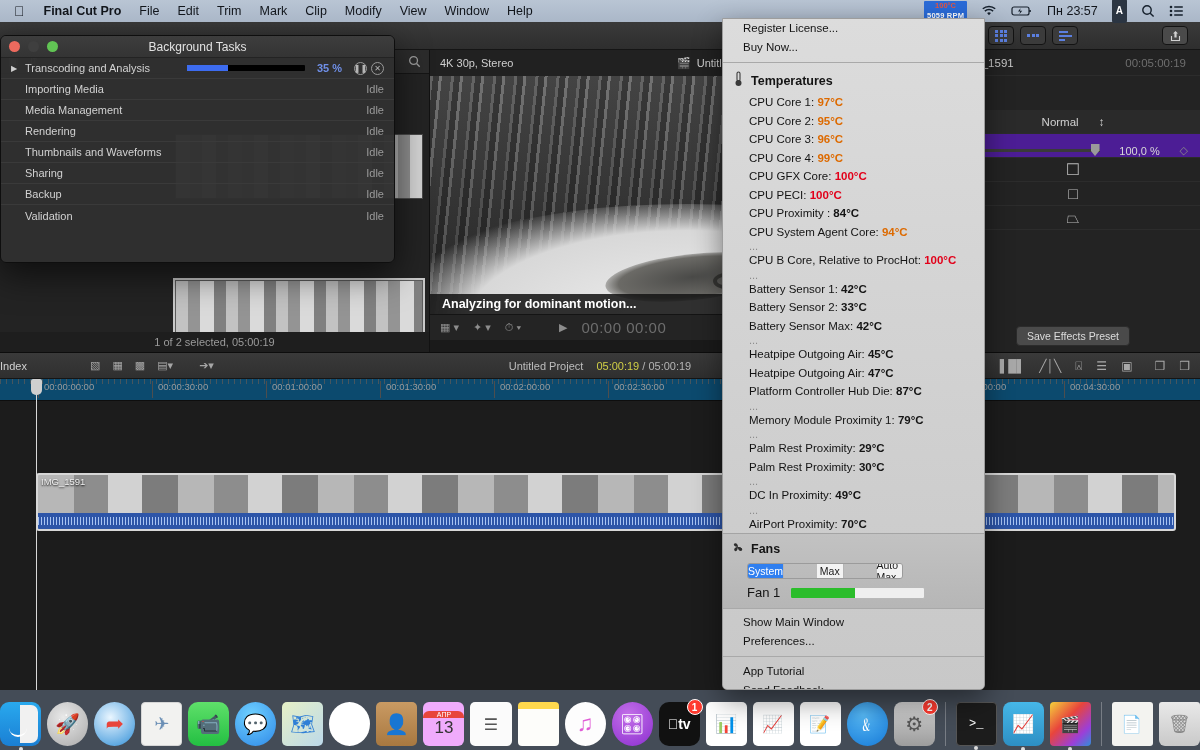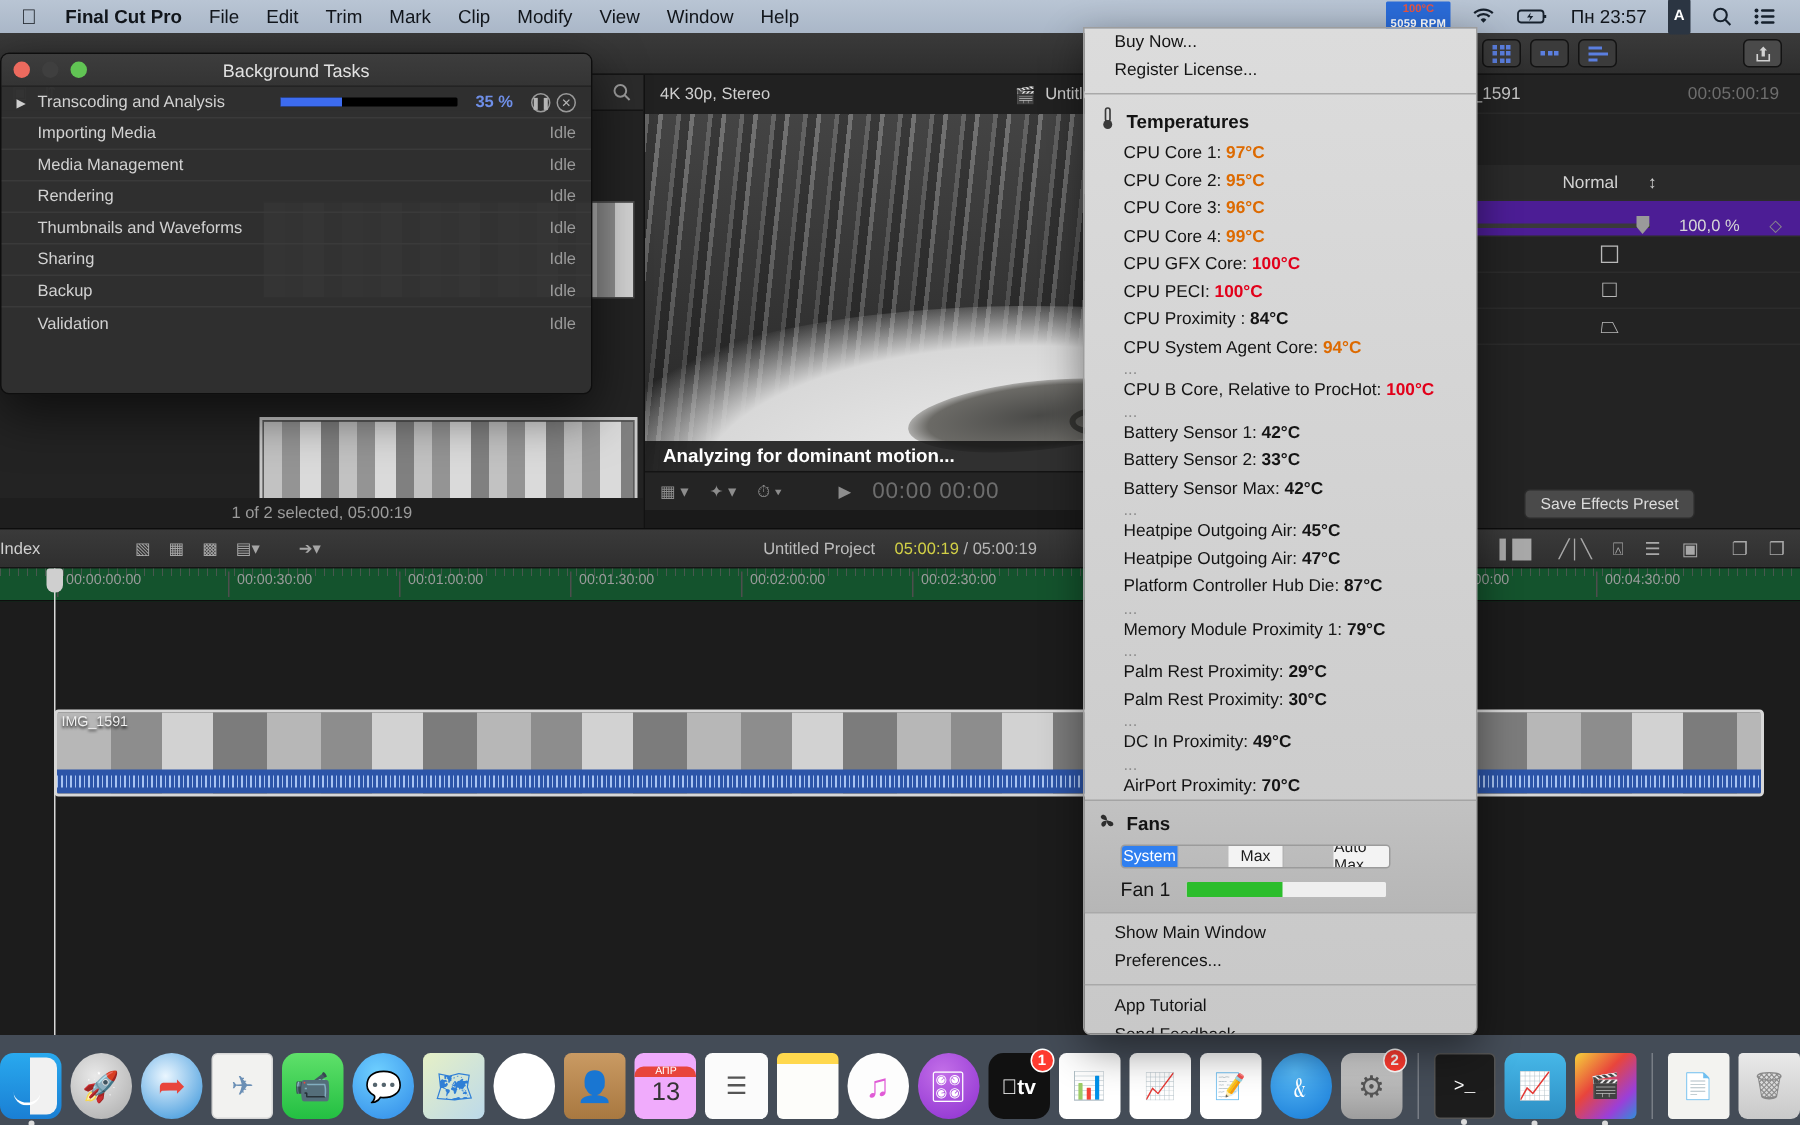--- a/index.html
+++ b/index.html
@@ -136,21 +136,21 @@
   #tl-toolbar .index { width: 78px; color: #d0d0d0; }
   .tl-tools { display: flex; align-items: center; gap: 12px; padding-left: 12px; color: #a6a6a6; }
   .tl-center { position: absolute; left: 0; right: 0; text-align: center; pointer-events: none;
     font-size: 11px; }
   .tl-center .proj { color: #bdbdbd; margin-right: 10px; }
   .tl-center .tc-a { color: #d1cf46; }
   .tl-center .tc-b { color: #b4b4b4; }
   .tl-right { margin-left: auto; display: flex; align-items: center; gap: 14px;
     padding-right: 10px; color: #a8a8a8; font-size: 12px; }
 
-  #ruler { position: absolute; top: 26px; left: 0; right: 0; height: 22px; background: #14532d;
+  #ruler { position: absolute; top: 26px; left: 0; right: 0; height: 22px; background: #0c4a6e;
     border-bottom: 1px solid #0e0e0e; }
   .tickline { position: absolute; top: 0; left: 0; right: 0; height: 5px;
     background-image: repeating-linear-gradient(90deg, #5a5a5a 0 1px, transparent 1px 6px); opacity:.75; }
   .rtick { position: absolute; top: 2px; font-size: 9.5px; color: #9b9b9b; white-space: nowrap; }
   .rtick::before { content:''; position:absolute; left:-6px; top:0; width:1px; height:17px; background:#4e4e4e; }
   #playhead { position: absolute; top: 26px; bottom: 0; width: 1px; background: #d8d8d8; z-index: 5; }
   #playhead .head { position: absolute; top: 0; left: -5px; width: 11px; height: 16px;
     background: #cfcfcf; border-radius: 2px 2px 5px 5px; }
 
   #clip { position: absolute; left: 36px; top: 120px; width: 1140px; height: 58px;
@@ -200,21 +200,21 @@
     font-weight: bold; font-size: 12.5px; }
   .tm-head .gi { width: 14px; text-align: center; }
   .tm-line { padding: 1px 0 1px 26px; line-height: 16.5px; white-space: nowrap; }
   .tm-line b { font-weight: bold; }
   .hot { color: #e2001a; }
   .warm { color: #dd6a00; }
   .norm { color: #141414; }
   .tm-dots { padding-left: 26px; color: #8e8e8e; line-height: 10px; font-size: 11px; }
   .tm-fanpanel { background: linear-gradient(180deg,#c2c2c2,#b6b6b6);
     border-top: 1px solid #a4a4a4; padding: 3px 0 8px 0; }
-  .seg { display: flex; margin: 3px 0 0 24px; width: 180px; height: 16px;
+  .seg { display: flex; margin: 3px 0 0 24px; width: 156px; height: 16px;
     border: 1px solid #9b9b9b; border-radius: 3px; overflow: hidden; font-size: 10.5px; gap: 33px; }
   .seg div { flex: 1; display: flex; align-items: center; justify-content: center;
     background: #f3f3f3; border-right: 1px solid #b4b4b4; color: #1a1a1a; }
   .seg div:last-child { border-right: 0; }
   .seg div.on { background: #2f7ff0; color: #fff; }
   .fanrow { display: flex; align-items: center; margin: 6px 0 0 24px; gap: 10px; }
   .fanrow .nm { font-size: 13px; }
   .fanbar { width: 135px; height: 12px; background: #efefef; border: 1px solid #b9b9b9;
     border-radius: 2px; position: relative; overflow: hidden; }
   .fanbar i { position: absolute; left: 0; top: 0; bottom: 0; width: 48%; background: #2bbd2b; }
@@ -523,22 +523,22 @@
       <span class="idle">Idle</span>
     </div>
     <div class="bg-row" style="border-bottom:none;">
       <span class="disc"></span>
       <span>Validation</span>
       <span class="idle">Idle</span>
     </div>
   </div>
 
   <div id="tempmenu">
+    <div class="tm-item">Register License...</div>
     <div class="tm-item">Buy Now...</div>
-    <div class="tm-item">Register License...</div>
     <div class="tm-sep"></div>
 
     <div class="tm-head">
       <span class="gi">
         <svg width="9" height="16" viewBox="0 0 9 16">
             <rect x="3" y="1" width="3" height="9" rx="1.5" fill="none" stroke="#3a3a3a" stroke-width="1.1"></rect>
             <circle cx="4.5" cy="12" r="3" fill="#3a3a3a"></circle>
           </svg>
       </span>
       <span>Temperatures</span>

